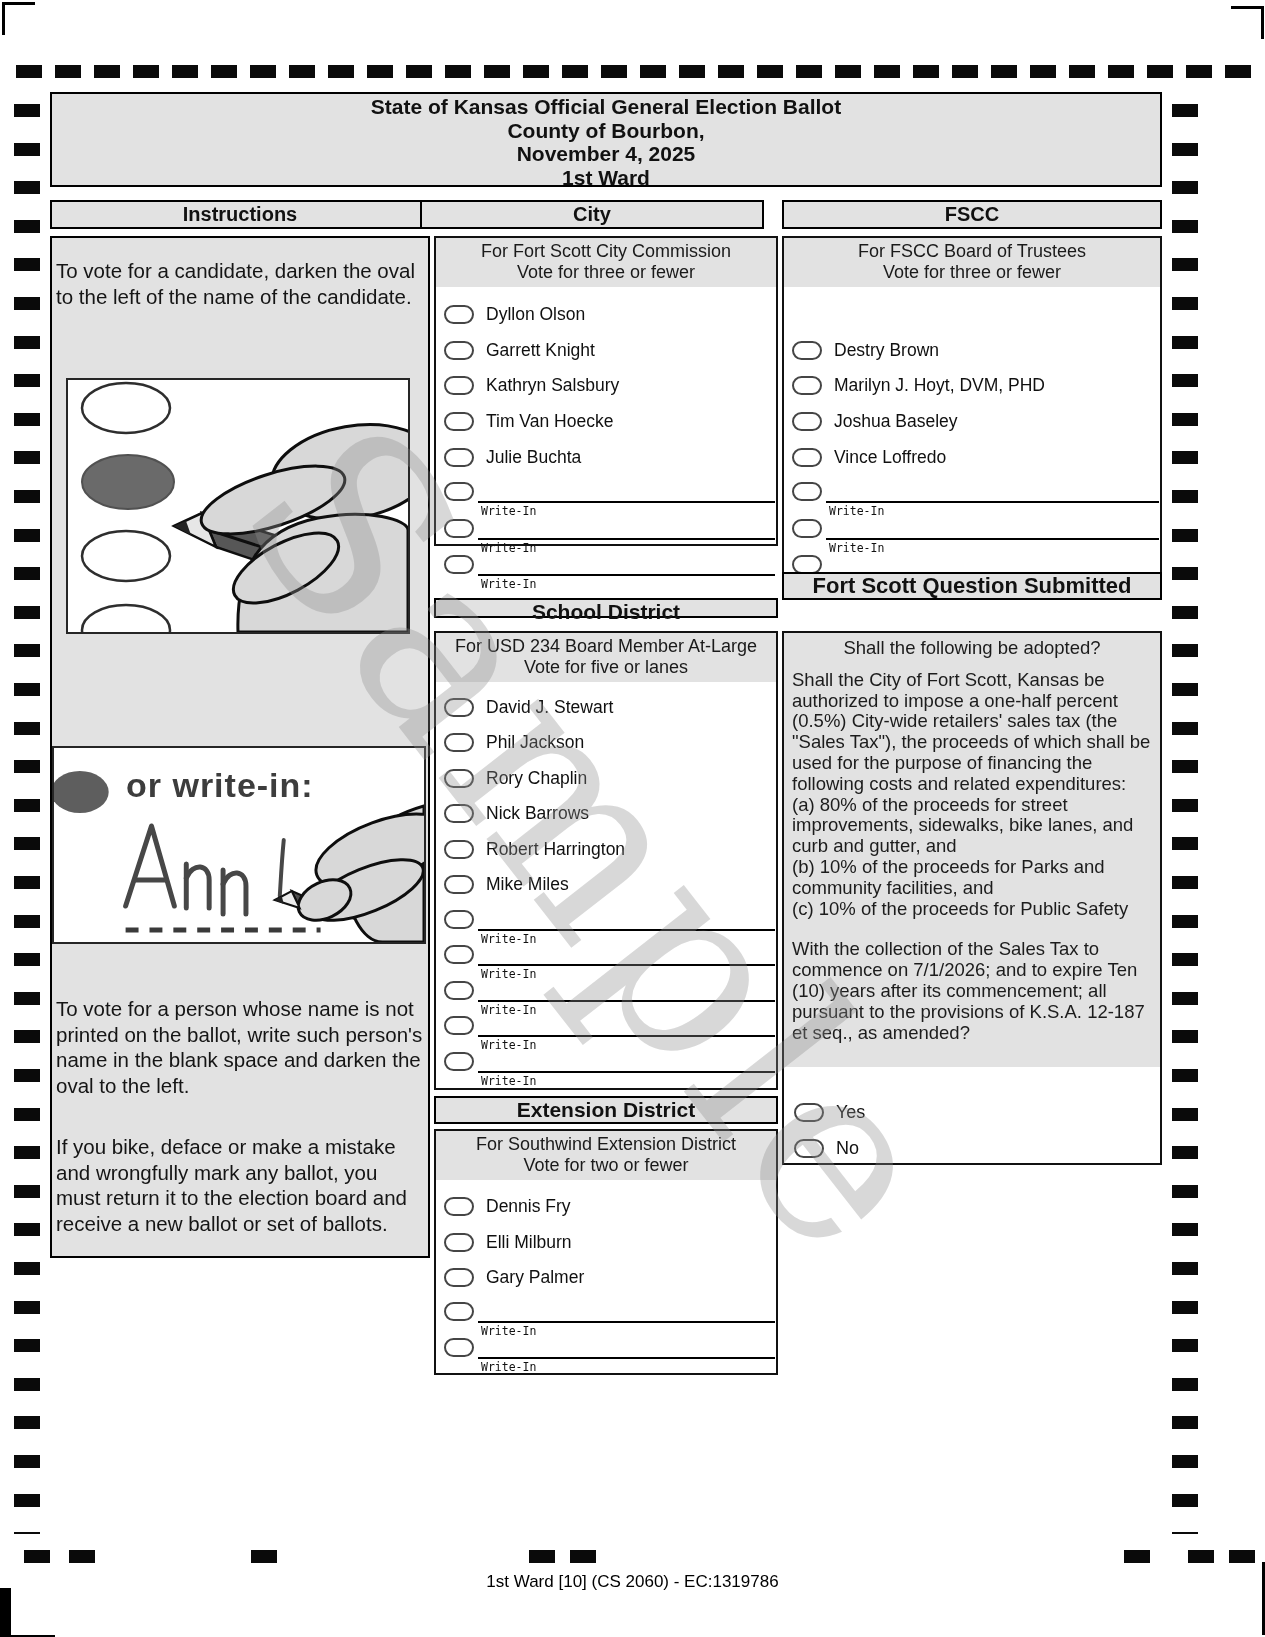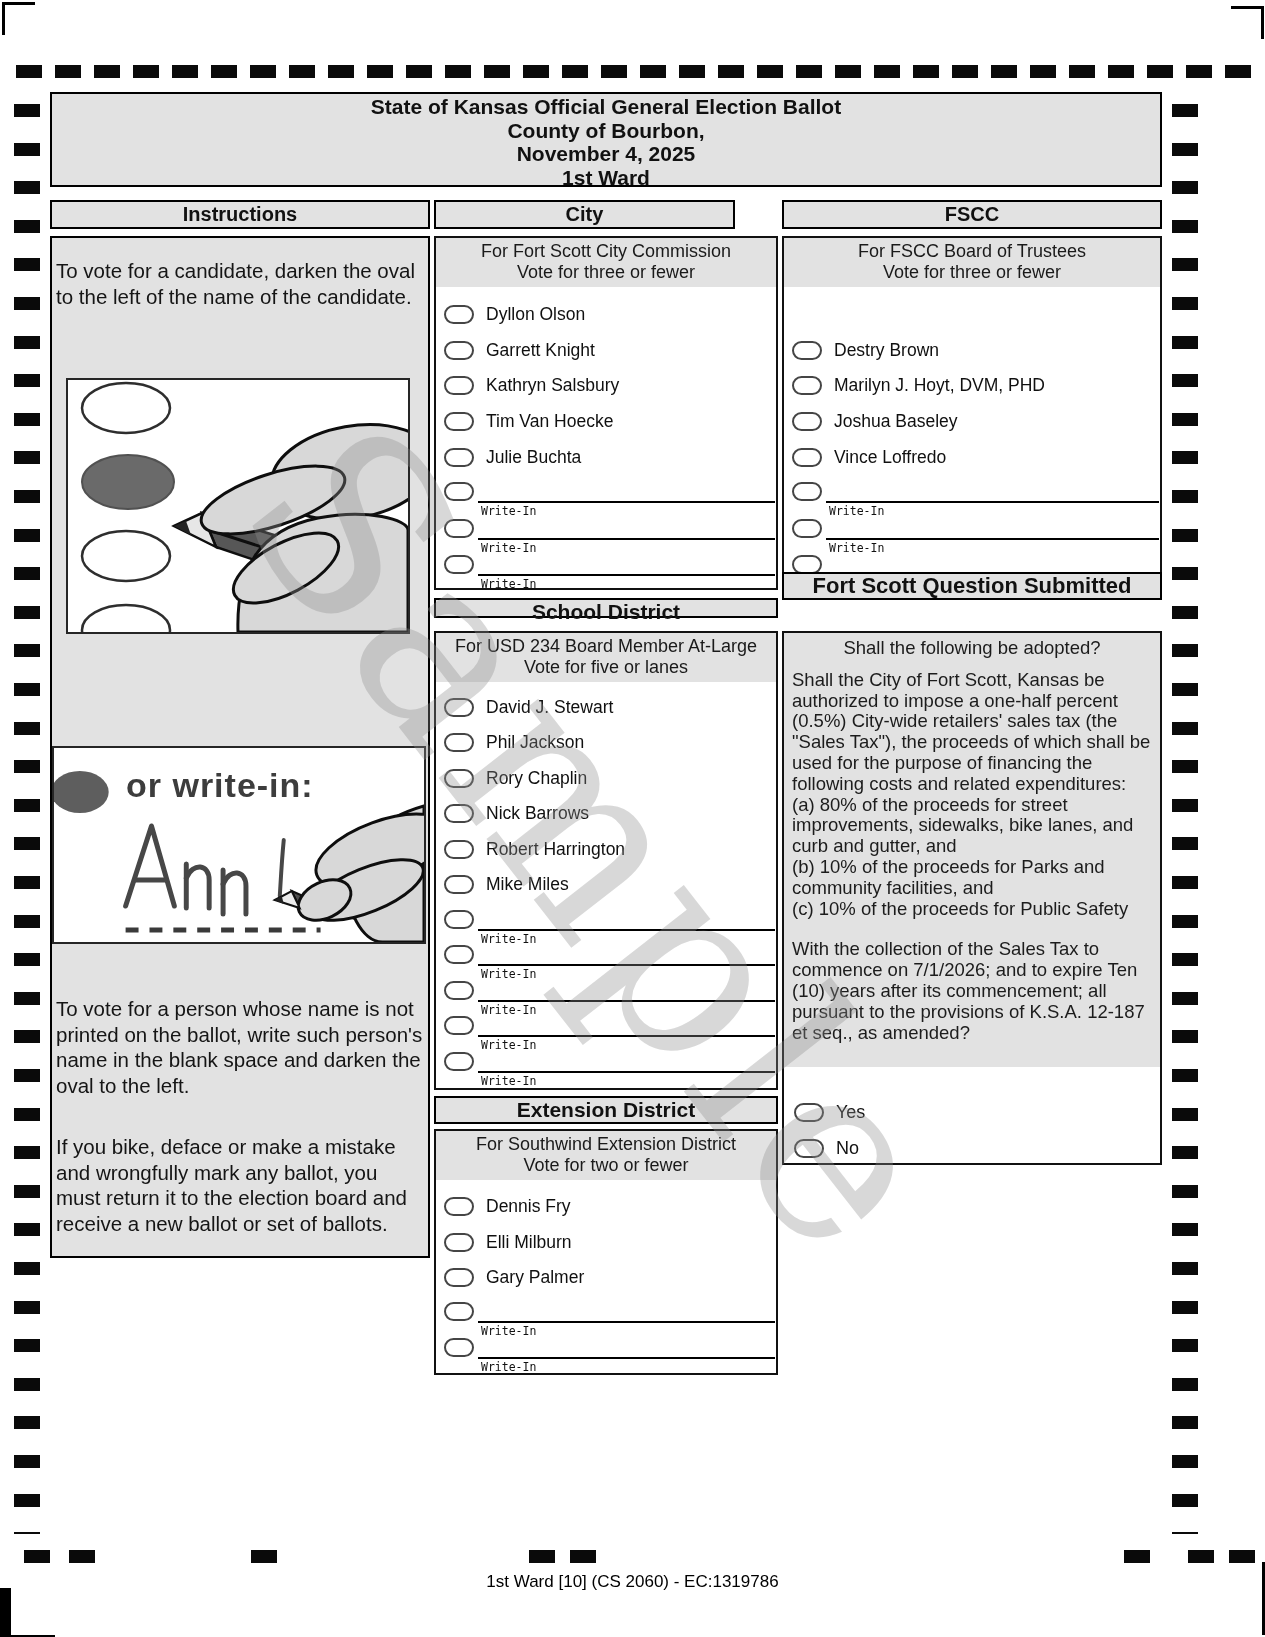--- a/index.html
+++ b/index.html
@@ -76,21 +76,21 @@
   <div class="abs tm-b" style="left:1229px"></div>
 
   <div class="abs hdr">
     <div>State of Kansas Official General Election Ballot</div>
     <div>County of Bourbon,</div>
     <div>November 4, 2025</div>
     <div>1st Ward</div>
   </div>
 
   <div class="abs colhdr" style="left:50px;width:380px;">Instructions</div>
-  <div class="abs colhdr" style="left:434px;width:301px;">City</div>
+  <div class="abs colhdr" style="left:420px;width:344px;">City</div>
   <div class="abs colhdr" style="left:782px;width:380px;">FSCC</div>
 
   <div class="abs insbox">
     <div class="ins-p" style="top:20px;">To vote for a candidate, darken the oval to the left of the name of the candidate.</div>
 
     <div class="illus" style="left:14px;top:140px;width:344px;height:256px;">
       <svg width="100%" height="100%" viewBox="0 0 340 252" preserveAspectRatio="none">
         <ellipse cx="58" cy="28" rx="44" ry="25" fill="#fff" stroke="#2e2e2e" stroke-width="2.5"></ellipse>
         <ellipse cx="60" cy="102" rx="46" ry="27" fill="#6a6a6a" stroke="#515151" stroke-width="2"></ellipse>
         <ellipse cx="58" cy="176" rx="44" ry="25" fill="#fff" stroke="#2e2e2e" stroke-width="2.5"></ellipse>
@@ -128,21 +128,21 @@
         <polygon points="222,152 239,143 247,160" fill="#ececec" stroke="#101010" stroke-width="2"></polygon>
         <polygon points="222,152 229,148 231,156" fill="#222"></polygon>
       </svg>
       <div class="orwrite" style="left:72px;top:18px;">or write-in:</div>
     </div>
 
     <div class="ins-p" style="top:758px;">To vote for a person whose name is not printed on the ballot, write such person's name in the blank space and darken the oval to the left.</div>
     <div class="ins-p" style="top:896px;">If you bike, deface or make a mistake and wrongfully mark any ballot, you must return it to the election board and receive a new ballot or set of ballots.</div>
   </div>
 
-  <div class="abs cbox" style="left:434px;top:236px;width:344px;height:354px;">
+  <div class="abs cbox" style="left:434px;top:236px;width:344px;height:310px;">
     <div class="band" style="height:46px;">
       <div>For Fort Scott City Commission</div>
       <div>Vote for three or fewer</div>
     </div>
     <div class="crow" style="top:64px;">
         <span class="oval"></span>
         <span class="cname">Dyllon Olson</span>
       </div>
     <div class="crow" style="top:100px;">
         <span class="oval"></span>

